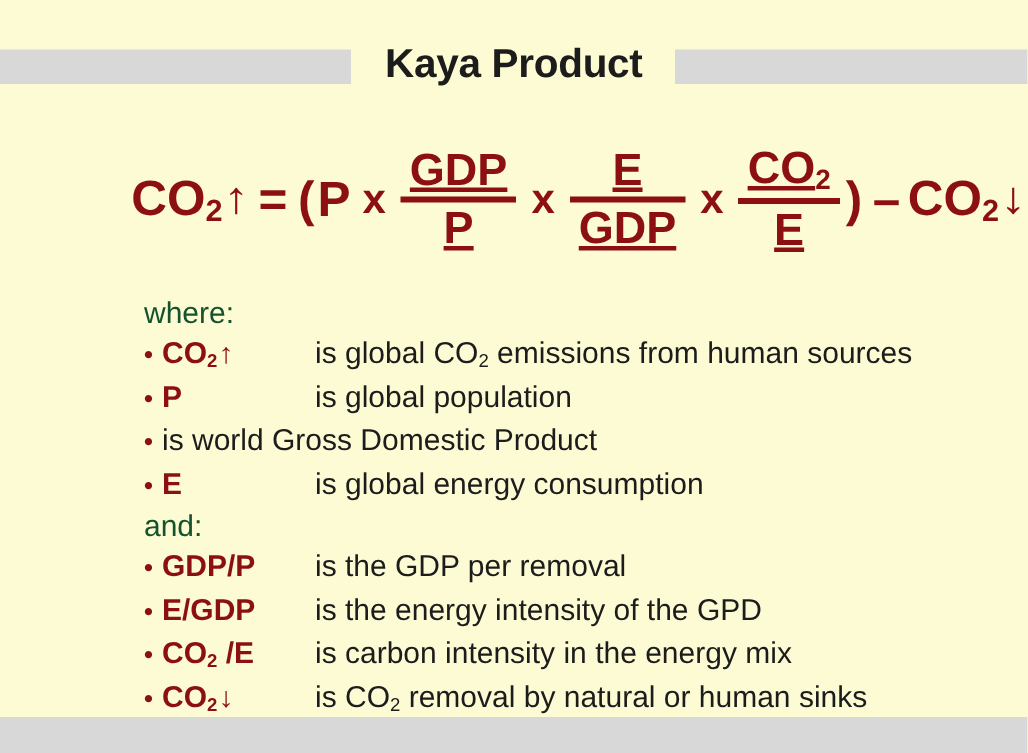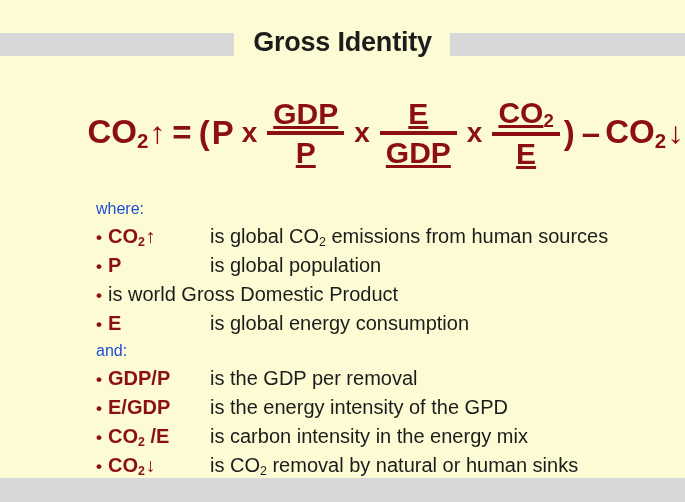--- a/index.html
+++ b/index.html
@@ -93,22 +93,22 @@
   
   #definitions {
     position: absolute;
     top: 196px;
     left: 96px;
     width: 589px;
     font-size: 20px;
     color: #1c1c1c;
   }
   .section-head {
-    font-size: 16px;
-    color: #1d4ed8;
+    font-size: 20px;
+    color: #14532d;
     line-height: 26px;
     margin: 0 0 0 0;
   }
   .def-row {
     display: flex;
     align-items: baseline;
     line-height: 29px;
     height: 29px;
   }
   .def-bullet {
@@ -147,21 +147,21 @@
     background: #d8d8d8;
   }
 </style>
 </head>
 <body>
 
 <div id="title-band">
   <div class="title-rule left"></div>
   <div class="title-rule right"></div>
   <div id="page-title">
-    <span class="title-inner">Gross Identity</span>
+    <span class="title-inner">Kaya Product</span>
   </div>
 </div>
 
 <div id="formula">
 
   <span class="f-term"><span>CO</span><sub>2</sub></span>
 
   <span class="arrow">↑</span>
 
   <span class="f-op">=</span>

